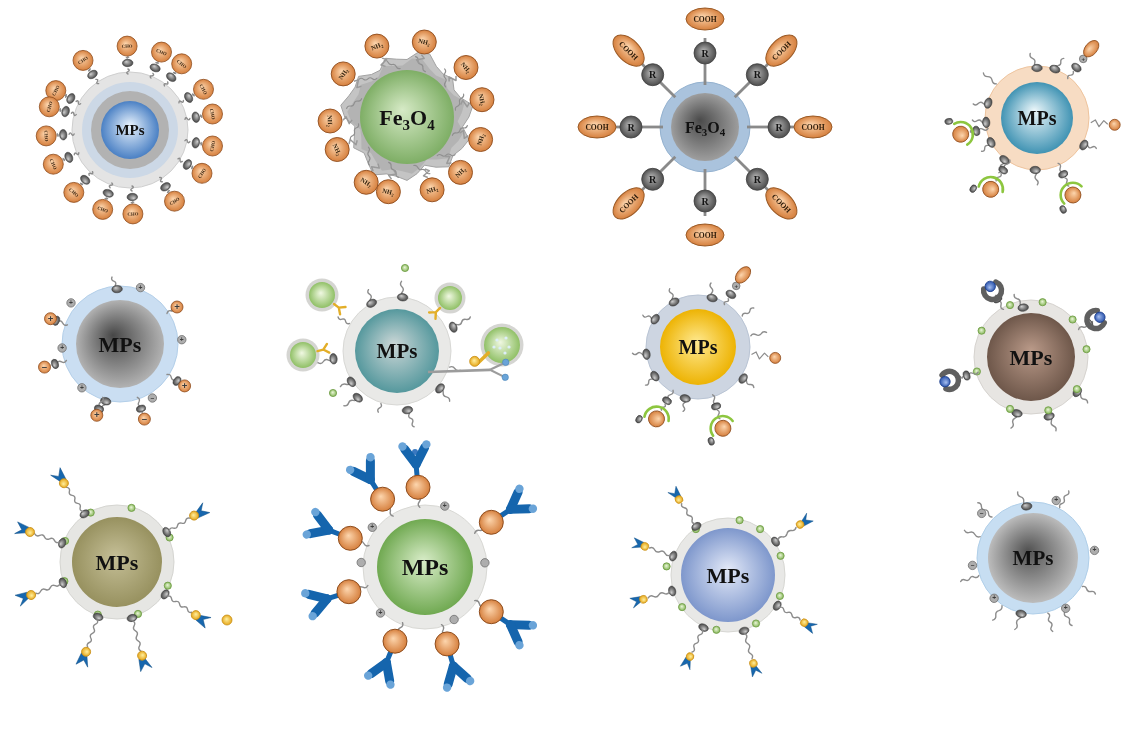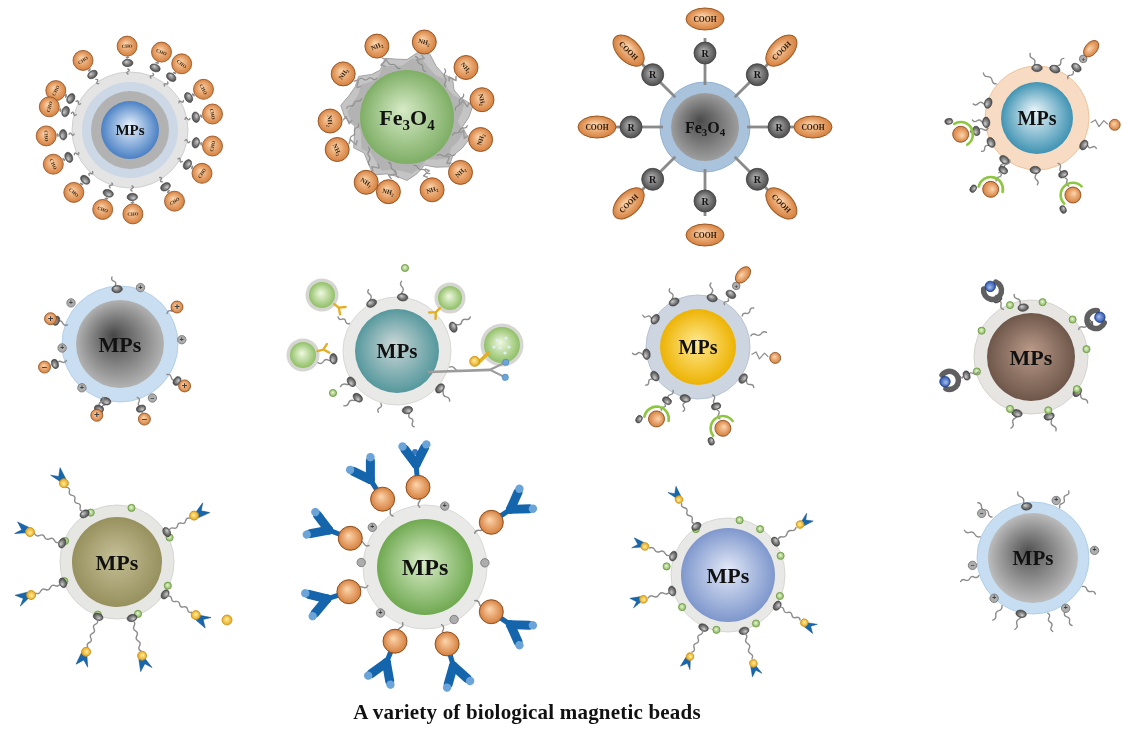--- a/index.html
+++ b/index.html
@@ -781,14 +781,13 @@
         <circle cx="1065.7" cy="608.3" r="4.2" fill="#adadad" stroke="#6e6e6e" stroke-width="0.8"></circle>
         <text x="1065.7" y="610.2" text-anchor="middle" font-size="6.720000000000001" font-family="&quot;Liberation Sans&quot;,sans-serif" font-weight="bold" fill="#3c3c3c"><tspan>+</tspan></text>
         <circle cx="994.1" cy="598.3" r="4.2" fill="#adadad" stroke="#6e6e6e" stroke-width="0.8"></circle>
         <text x="994.1" y="600.1" text-anchor="middle" font-size="6.720000000000001" font-family="&quot;Liberation Sans&quot;,sans-serif" font-weight="bold" fill="#3c3c3c"><tspan>+</tspan></text>
         <circle cx="981.7" cy="513.4" r="4.2" fill="#adadad" stroke="#6e6e6e" stroke-width="0.8"></circle>
         <text x="981.7" y="515.2" text-anchor="middle" font-size="6.720000000000001" font-family="&quot;Liberation Sans&quot;,sans-serif" font-weight="bold" fill="#3c3c3c"><tspan>–</tspan></text>
         <circle cx="972.5" cy="565.4" r="4.2" fill="#adadad" stroke="#6e6e6e" stroke-width="0.8"></circle>
         <text x="972.5" y="567.3" text-anchor="middle" font-size="6.720000000000001" font-family="&quot;Liberation Sans&quot;,sans-serif" font-weight="bold" fill="#3c3c3c"><tspan>–</tspan></text>
       </g>
     </svg>
-  <div class="caption">A variety of biological magnetic beads</div>
 </div>
 
 </body></html>

